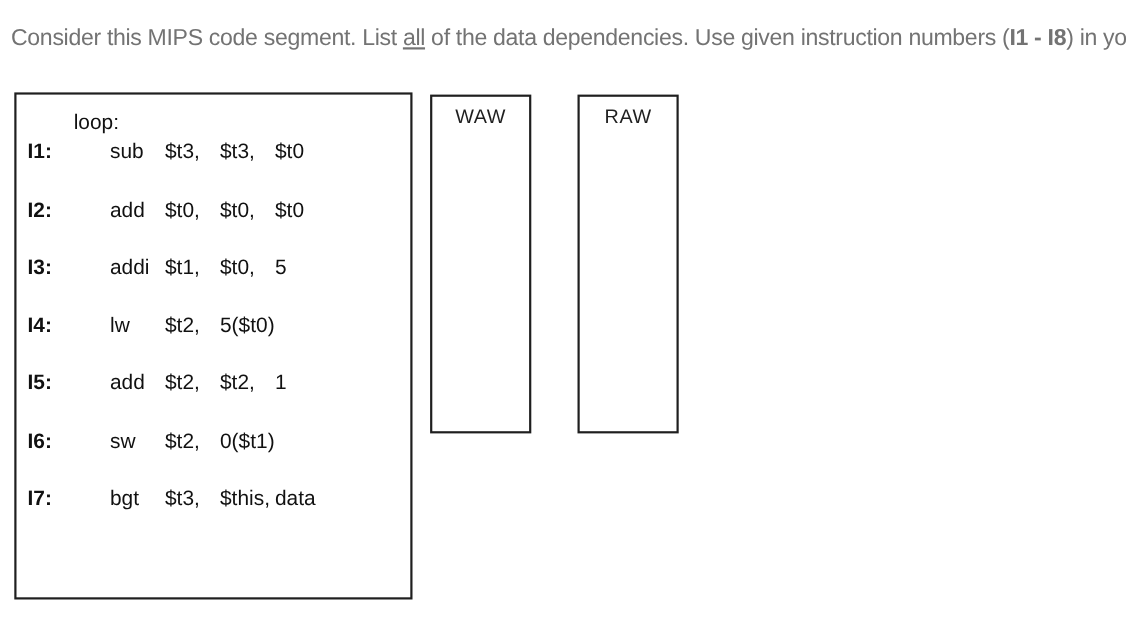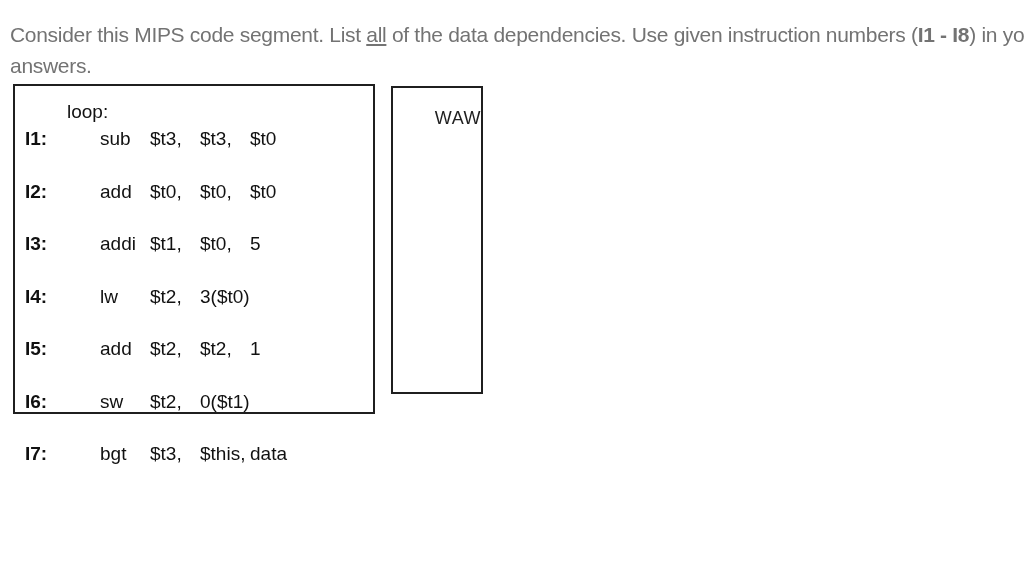--- a/index.html
+++ b/index.html
@@ -31,21 +31,21 @@
   .question span { white-space: pre; }
   .question .u { text-decoration: underline; }
   .question .b { font-weight: 700; }
 
   
   .code-box {
     position: absolute;
     left: 13px;
     top: 84px;
     width: 362px;
-    height: 330px;
+    height: 461px;
     box-sizing: border-box;
     border: 2px solid #1f1f1f;
     background: #ffffff;
     padding: 12px 0 0 10px;
     color: #111111;
     font-size: 19px;
   }
   .code-row {
     display: flex;
     height: 27px;
@@ -69,54 +69,56 @@
     width: 92px;
     height: 308px;
     box-sizing: border-box;
     border: 2px solid #1f1f1f;
     background: #ffffff;
   }
   .ans-box.waw { left: 391px; }
   .ans-box.raw { left: 525px; }
   .ans-box.war { left: 667px; }
   .ans-label {
-    padding-top: 20px;
-    text-align: right;
+    padding-top: 8px;
+    text-align: center;
     font-size: 18px;
     line-height: 20px;
     letter-spacing: 0.5px;
     color: #1f1f1f;
   }
 </style>
 </head>
 <body>
 
 <div class="page">
 
   <div class="question">
     <div class="q-line"><span>Consider this MIPS code segment. List </span><span class="u">all</span><span> of the data dependencies. Use given instruction numbers (</span><span class="b">I1 - I8</span><span>) in your</span></div>
-    <div class="q-line">answers.</div>
   </div>
 
   <div class="code-box">
     <div class="code-row loop-row"><span>loop:</span></div>
 
     <div class="code-row instr"><span class="lbl">I1:</span><span class="op">sub</span><span class="opd">$t3,</span><span class="opd">$t3,</span><span class="opd">$t0</span></div>
 
     <div class="code-row instr"><span class="lbl">I2:</span><span class="op">add</span><span class="opd">$t0,</span><span class="opd">$t0,</span><span class="opd">$t0</span></div>
 
     <div class="code-row instr"><span class="lbl">I3:</span><span class="op">addi</span><span class="opd">$t1,</span><span class="opd">$t0,</span><span class="opd">5</span></div>
 
-    <div class="code-row instr"><span class="lbl">I4:</span><span class="op">lw</span><span class="opd">$t2,</span><span class="opd">3($t0)</span></div>
+    <div class="code-row instr"><span class="lbl">I4:</span><span class="op">lw</span><span class="opd">$t2,</span><span class="opd">5($t0)</span></div>
 
     <div class="code-row instr"><span class="lbl">I5:</span><span class="op">add</span><span class="opd">$t2,</span><span class="opd">$t2,</span><span class="opd">1</span></div>
 
     <div class="code-row instr"><span class="lbl">I6:</span><span class="op">sw</span><span class="opd">$t2,</span><span class="opd">0($t1)</span></div>
 
     <div class="code-row instr"><span class="lbl">I7:</span><span class="op">bgt</span><span class="opd">$t3,</span><span class="opd">$this,</span><span class="opd">data</span></div>
 
   </div>
 
   <div class="ans-box waw">
     <div class="ans-label">WAW</div>
   </div>
+  <div class="ans-box raw">
+    <div class="ans-label">RAW</div>
+  </div>
 
 </div>
 
 </body></html>

